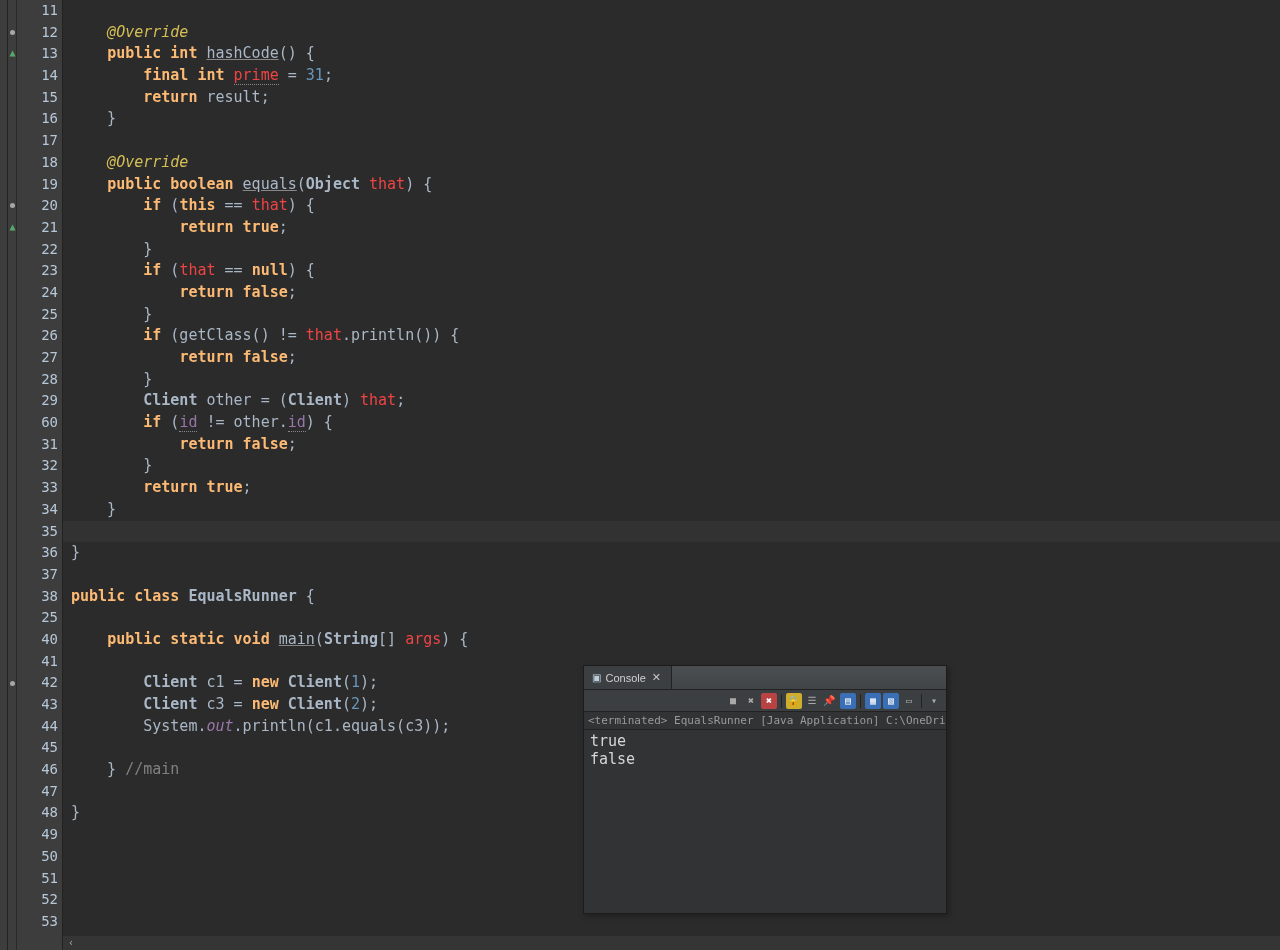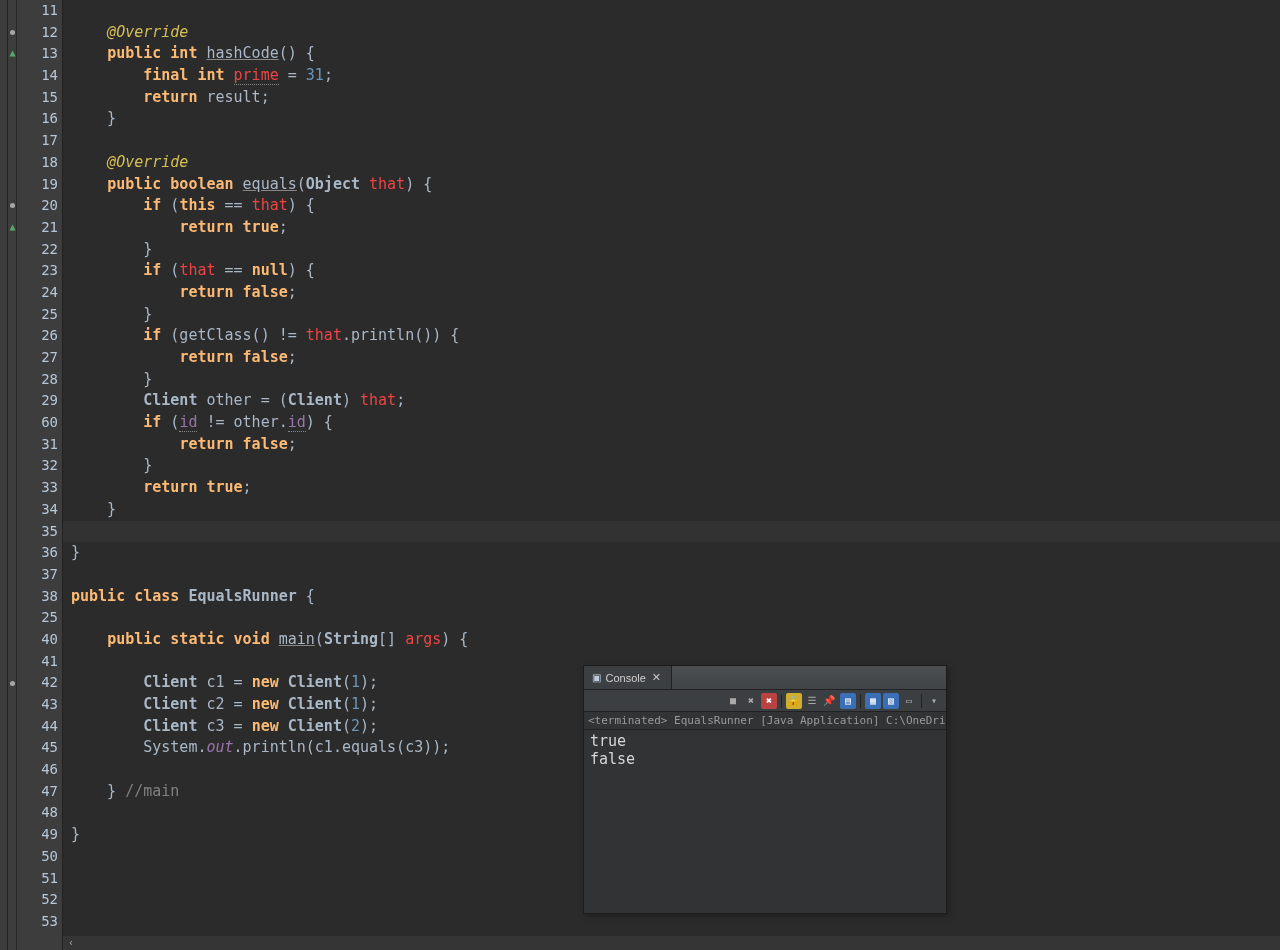--- a/index.html
+++ b/index.html
@@ -262,21 +262,20 @@
       <div class="code-line"><span>        </span><span class="kw">return true</span><span>;</span></div>
       <div class="code-line"><span>    }</span></div>
       <div class="code-line current">&nbsp;</div>
       <div class="code-line"><span>}</span></div>
       <div class="code-line">&nbsp;</div>
       <div class="code-line"><span class="kw">public class</span><span> </span><span class="cls">EqualsRunner</span><span> {</span></div>
       <div class="code-line">&nbsp;</div>
       <div class="code-line"><span>    </span><span class="kw">public static void</span><span> </span><span class="mname under">main</span><span>(</span><span class="cls">String</span><span>[] </span><span class="param">args</span><span>) {</span></div>
       <div class="code-line">&nbsp;</div>
       <div class="code-line"><span>        </span><span class="cls">Client</span><span> c1 = </span><span class="kw">new</span><span> </span><span class="cls">Client</span><span>(</span><span class="num">1</span><span>);</span></div>
-      <div class="code-line"><span>        </span><span class="cls">Client</span><span> c2 = </span><span class="kw">new</span><span> </span><span class="cls">Client</span><span>(</span><span class="num">1</span><span>);</span></div>
       <div class="code-line"><span>        </span><span class="cls">Client</span><span> c3 = </span><span class="kw">new</span><span> </span><span class="cls">Client</span><span>(</span><span class="num">2</span><span>);</span></div>
       <div class="code-line"><span>        System.</span><span class="statfld">out</span><span>.println(c1.equals(c3));</span></div>
       <div class="code-line">&nbsp;</div>
       <div class="code-line"><span>    } </span><span class="com">//main</span></div>
       <div class="code-line">&nbsp;</div>
       <div class="code-line"><span>}</span></div>
       <div class="code-line">&nbsp;</div>
     </div>
 </div>
 

